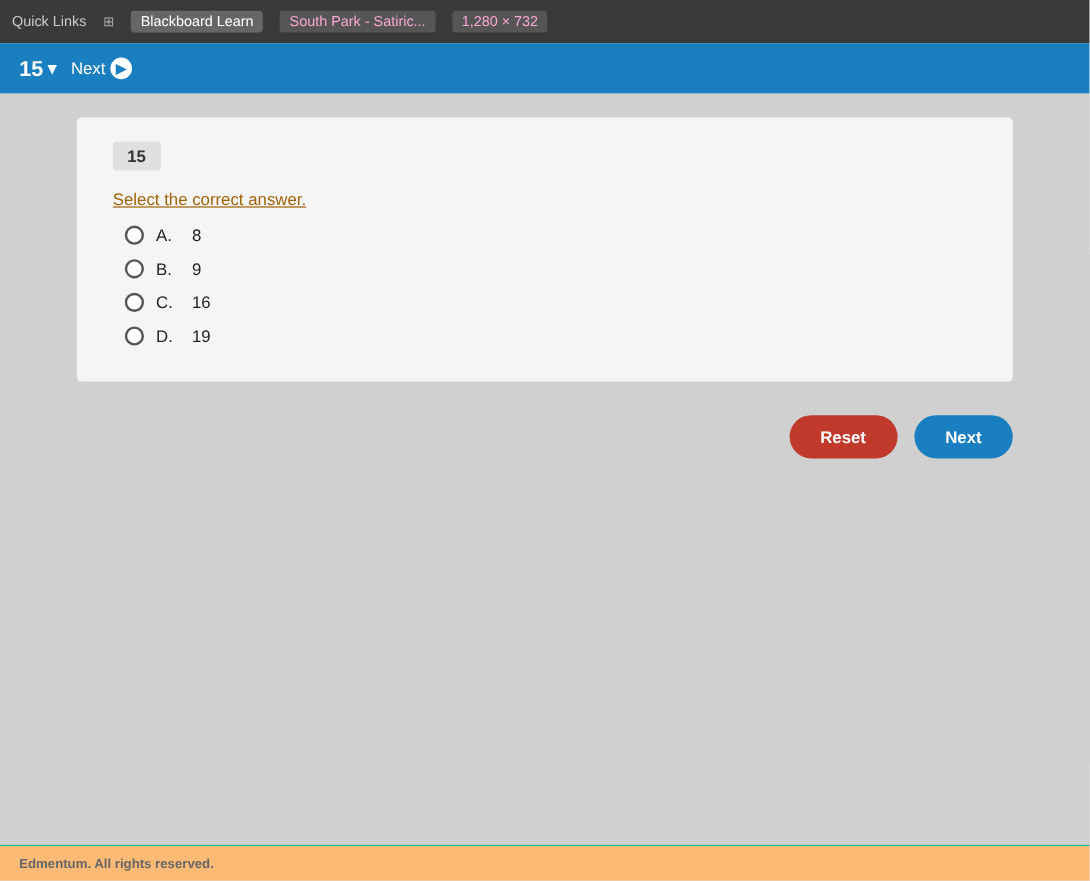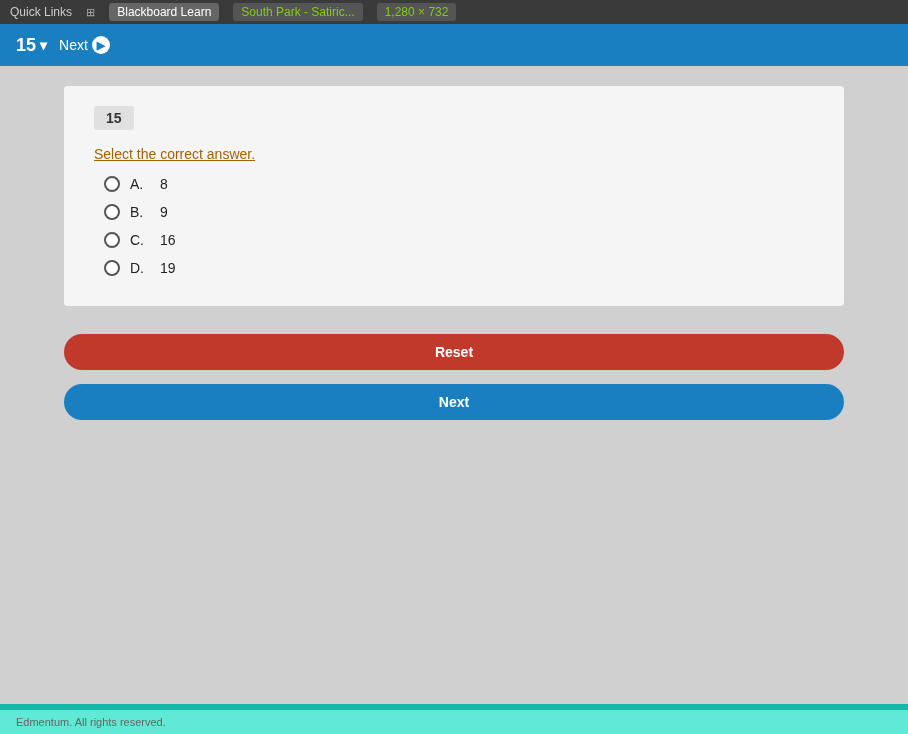--- a/index.html
+++ b/index.html
@@ -9,32 +9,32 @@
       width: 908px;
       height: 734px;
       overflow: hidden;
       display: flex;
       flex-direction: column;
     }
 
     
     .browser-bar {
       background: #3a3a3a;
-      height: 24px;
+      height: 36px;
       display: flex;
       align-items: center;
       padding: 0 10px;
       gap: 14px;
     }
     .browser-bar-text {
       color: #ccc;
       font-size: 12px;
     }
     .browser-tab {
-      color: #84cc16;
+      color: #f9a8d4;
       font-size: 12px;
       background: #555;
       padding: 2px 8px;
       border-radius: 3px;
     }
     .browser-tab.active {
       background: #666;
       color: #fff;
     }
     .browser-dim-icon {
@@ -166,21 +166,20 @@
       font-weight: normal;
     }
 
     
     .button-row {
       width: 780px;
       display: flex;
       justify-content: flex-end;
       gap: 14px;
       margin-top: 28px;
-      flex-direction: column;
     }
 
     .btn-reset {
       background: #c0392b;
       color: #fff;
       border: none;
       border-radius: 20px;
       padding: 10px 26px;
       font-size: 14px;
       font-weight: bold;
@@ -192,27 +191,28 @@
       border: none;
       border-radius: 20px;
       padding: 10px 26px;
       font-size: 14px;
       font-weight: bold;
       cursor: pointer;
     }
 
     
     .footer {
-      background: #5eead4;
-      border-top: 6px solid #14b8a6;
+      background: #fdba74;
+      border-top: 1px solid #14b8a6;
       height: 30px;
       display: flex;
       align-items: center;
       padding: 0 16px;
       margin-top: auto;
+      font-weight: bold;
     }
     .footer-text {
       font-size: 11px;
       color: #666;
     }
   </style>
 </head>
 <body>
 
 <div class="browser-bar">

